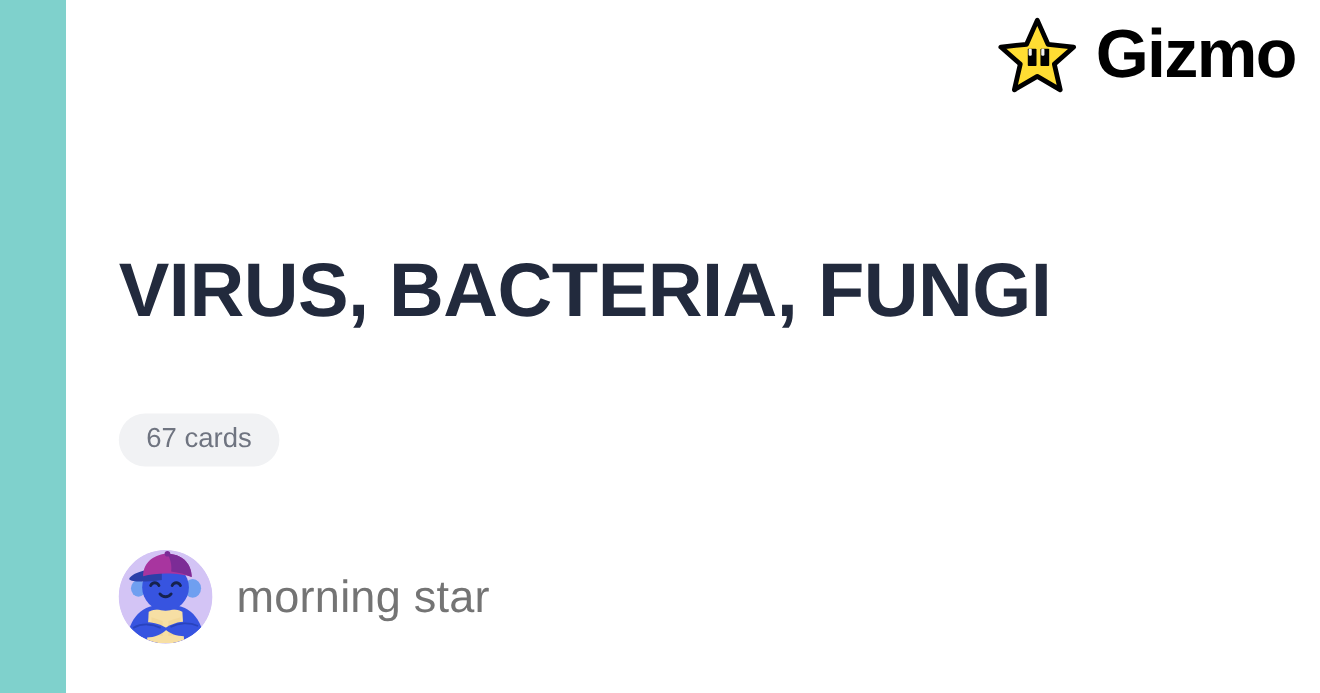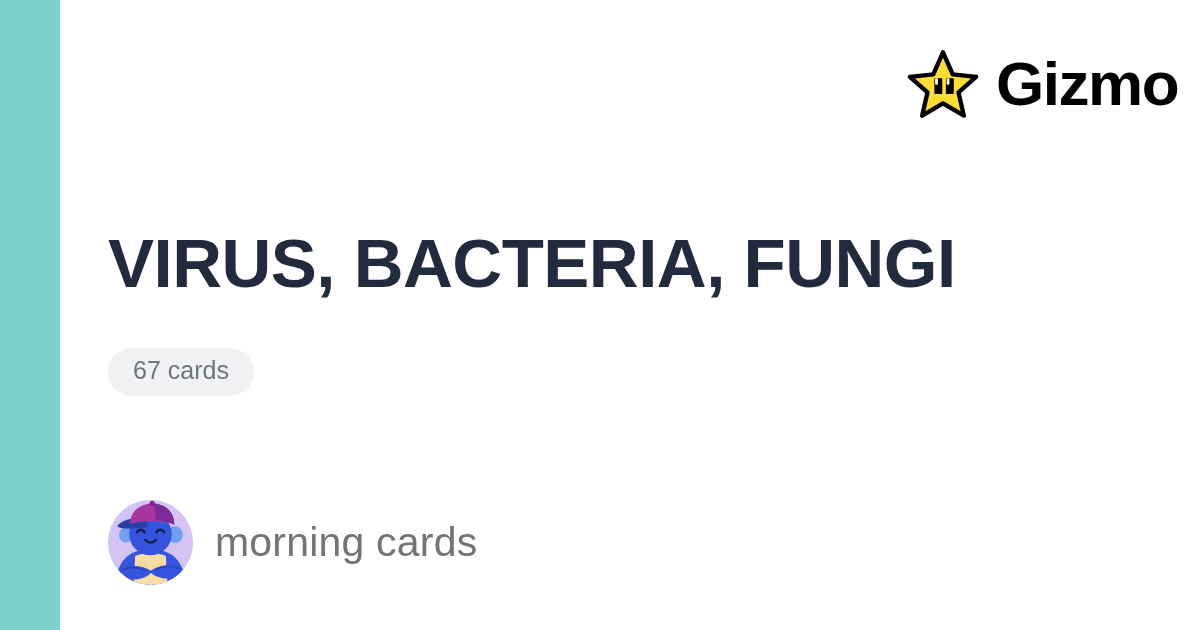--- a/index.html
+++ b/index.html
@@ -25,21 +25,20 @@
   }
 
   
   #brand-logo {
     position:absolute;
     top:14px;
     right:22px;
     display:flex;
     align-items:center;
     gap:17px;
-    margin-top:34px;
   }
   #brand-star { width:72px; height:72px; display:block; }
   #brand-wordmark {
     font-family:"Liberation Sans", sans-serif;
     font-size:62px;
     font-weight:bold;
     color:#000000;
     letter-spacing:-1.5px;
     line-height:1;
   }
@@ -62,21 +61,21 @@
     font-weight:bold;
     color:#222a3d;
     letter-spacing:-0.5px;
     line-height:1.05;
     white-space:nowrap;
   }
 
   
   #meta-pills {
     position:absolute;
-    top:348px;
+    top:376px;
     left:0;
     display:flex;
     align-items:center;
     gap:18px;
   }
   .meta-pill {
     background:#f1f2f4;
     color:#6f7480;
     font-family:"Liberation Sans", sans-serif;
     font-size:25px;
@@ -173,16 +172,16 @@
           <path d="M52 4 C66 4 78 13 78 29 C72 26 64 24 56 23 C57 16 55 9 52 4 Z" fill="#7c2c96"></path>
           <circle cx="52" cy="4" r="3" fill="#7c2c96"></circle>
 
           <path d="M34 38 C36 34 41 34 43 38" stroke="#16224e" stroke-width="3" fill="none" stroke-linecap="round"></path>
           <path d="M57 38 C59 34 64 34 66 38" stroke="#16224e" stroke-width="3" fill="none" stroke-linecap="round"></path>
 
           <path d="M44 47 C47 51 53 51 56 47" stroke="#16224e" stroke-width="3" fill="none" stroke-linecap="round"></path>
         </g>
       </svg>
     </div>
-    <span id="author-name">morning cards</span>
+    <span id="author-name">morning star</span>
   </div>
 
 </div>
 
 </body></html>

